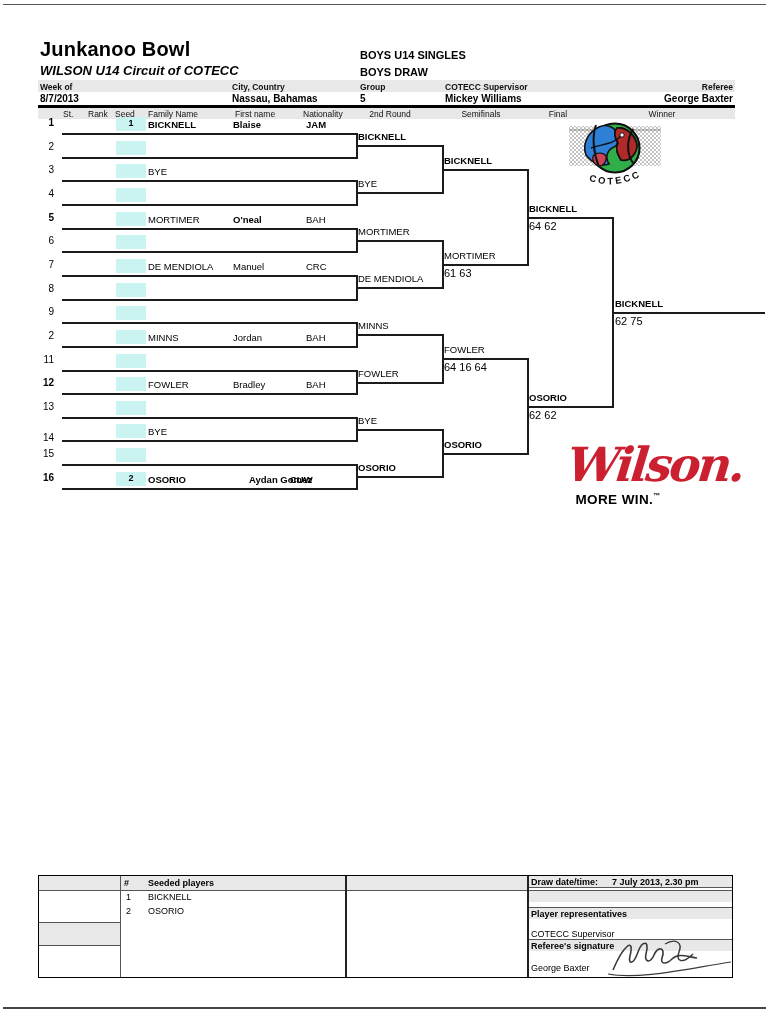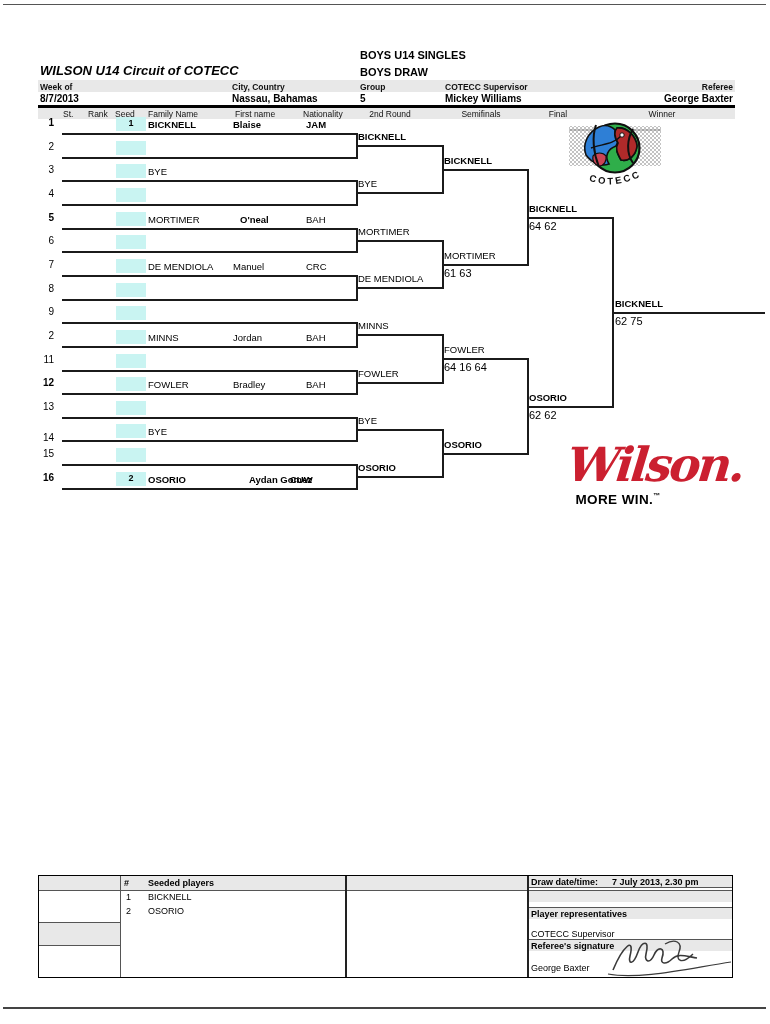--- a/index.html
+++ b/index.html
@@ -28,20 +28,21 @@
   .tm{font-size:7px;vertical-align:top;font-weight:bold;}
 </style>
 </head>
 <body>
 
 <div id="page">
 
   <div class="abs thin" style="left:3px;top:4px;width:763px;"></div>
   <div class="abs" style="left:3px;top:1007px;width:763px;height:2px;background:#444;"></div>
 
+  <div class="abs title" style="left:40px;top:38px;">Junkanoo Bowl</div>
   <div class="abs subtitle" style="left:40px;top:63px;">WILSON U14 Circuit of COTECC</div>
   <div class="abs event" style="left:360px;top:49px;">BOYS U14 SINGLES</div>
   <div class="abs event" style="left:360px;top:66px;">BOYS DRAW</div>
 
   <div class="band" style="left:38px;top:80px;width:697px;height:12px;"></div>
   <div class="abs lbl b" style="left:40px;top:82px;">Week of</div>
   <div class="abs lbl b" style="left:232px;top:82px;">City, Country</div>
   <div class="abs lbl b" style="left:360px;top:82px;">Group</div>
   <div class="abs lbl b" style="left:445px;top:82px;">COTECC Supervisor</div>
   <div class="abs lbl b" style="left:640px;top:82px;width:93px;text-align:right;">Referee</div>
@@ -81,21 +82,21 @@
       <div class="hline" style="left: 62px; top: 180px; width: 294px;"></div>
       <div class="seedcell" style="left: 116px; top: 164px; width: 30px; height: 14px;"></div>
       <div class="abs name" style="left: 148px; top: 166px;">BYE</div>
       <div class="abs rownum" style="left: 28px; top: 188px; width: 26px;">4</div>
       <div class="hline" style="left: 62px; top: 204px; width: 294px;"></div>
       <div class="seedcell" style="left: 116px; top: 188px; width: 30px; height: 14px;"></div>
       <div class="abs rownum" style="left: 28px; top: 212px; width: 26px; font-weight: bold;">5</div>
       <div class="hline" style="left: 62px; top: 228px; width: 294px;"></div>
       <div class="seedcell" style="left: 116px; top: 212px; width: 30px; height: 14px;"></div>
       <div class="abs name" style="left: 148px; top: 214px;">MORTIMER</div>
-      <div class="abs name" style="left: 240px; top: 214px; font-weight: bold;">O'neal</div>
+      <div class="abs name" style="left: 233px; top: 214px; font-weight: bold;">O'neal</div>
       <div class="abs name" style="left: 306px; top: 214px;">BAH</div>
       <div class="abs rownum" style="left: 28px; top: 235px; width: 26px;">6</div>
       <div class="hline" style="left: 62px; top: 251px; width: 294px;"></div>
       <div class="seedcell" style="left: 116px; top: 235px; width: 30px; height: 14px;"></div>
       <div class="abs rownum" style="left: 28px; top: 259px; width: 26px;">7</div>
       <div class="hline" style="left: 62px; top: 275px; width: 294px;"></div>
       <div class="seedcell" style="left: 116px; top: 259px; width: 30px; height: 14px;"></div>
       <div class="abs name" style="left: 148px; top: 261px;">DE MENDIOLA</div>
       <div class="abs name" style="left: 233px; top: 261px;">Manuel</div>
       <div class="abs name" style="left: 306px; top: 261px;">CRC</div>

